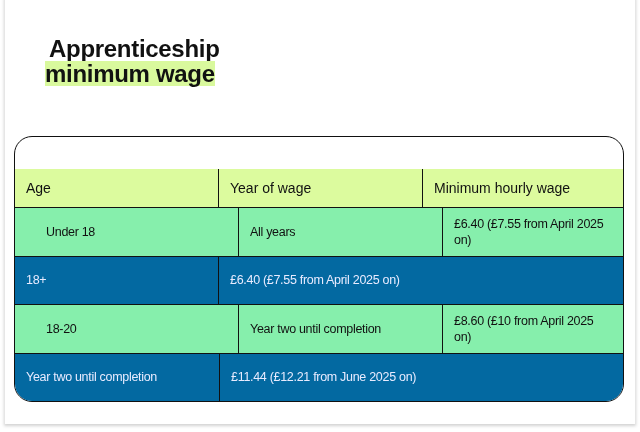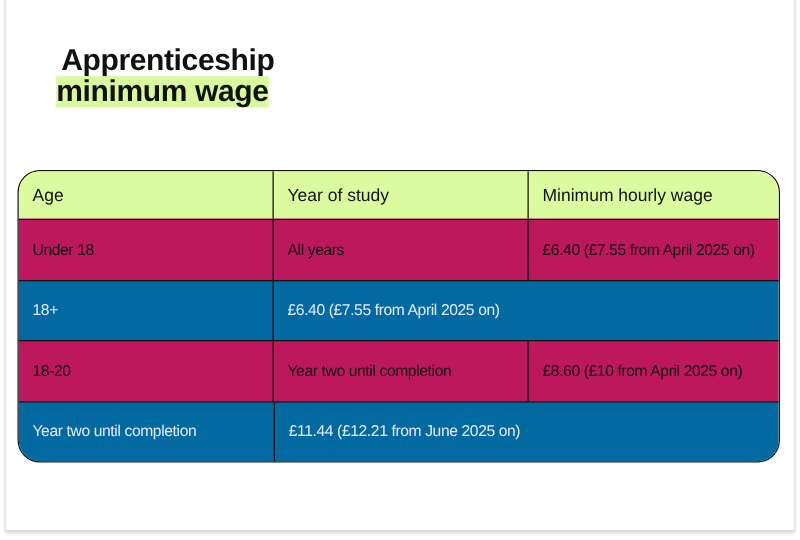--- a/index.html
+++ b/index.html
@@ -28,41 +28,41 @@
     .row { display: flex; border-top: 1.5px solid #111111; }
     .row:first-child { border-top: none; }
     .cell {
       display: flex; align-items: center; box-sizing: border-box;
       padding: 0 11px; border-left: 1.5px solid #111111;
     }
     .cell:first-child { border-left: none; }
     .c1 { width: 203px; }
     .c2 { width: 204px; }
     .c3 { flex: 1; }
-    .header { height: 38px; background: #dcfb9e; }
+    .header { height: 38px; background: #dcfb9e; margin-top: 32px; }
     .header .cell { font-size: 14px; color: #111111; }
     .body-row { height: 47.5px; }
     .body-row .cell { font-size: 12.5px; letter-spacing: -0.3px; line-height: 16px; }
-    .light { background: #be185d; color: #111111; }
+    .light { background: #86efac; color: #111111; padding-left: 20px; }
     .dark { background: #0369a1; color: #e8ebff; }
   </style>
 </head>
 <body>
 
 <div class="card">
   <div class="title">
     <span class="line1">Apprenticeship</span>
     <span class="line2">minimum wage</span>
   </div>
 </div>
 
 <div class="table">
   <div class="row header">
     <div class="cell c1">Age</div>
-    <div class="cell c2">Year of study</div>
+    <div class="cell c2">Year of wage</div>
     <div class="cell c3">Minimum hourly wage</div>
   </div>
   <div class="row body-row light">
     <div class="cell c1">Under 18</div>
     <div class="cell c2">All years</div>
     <div class="cell c3">£6.40 (£7.55 from April 2025 on)</div>
   </div>
   <div class="row body-row dark">
     <div class="cell c1">18+</div>
     <div class="cell c3">£6.40 (£7.55 from April 2025 on)</div>

